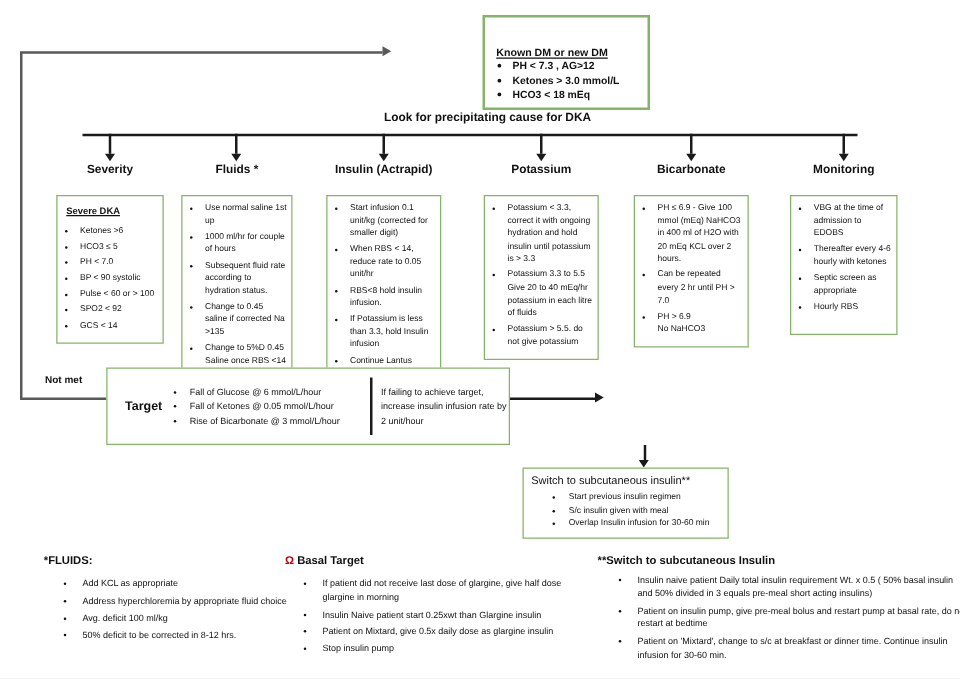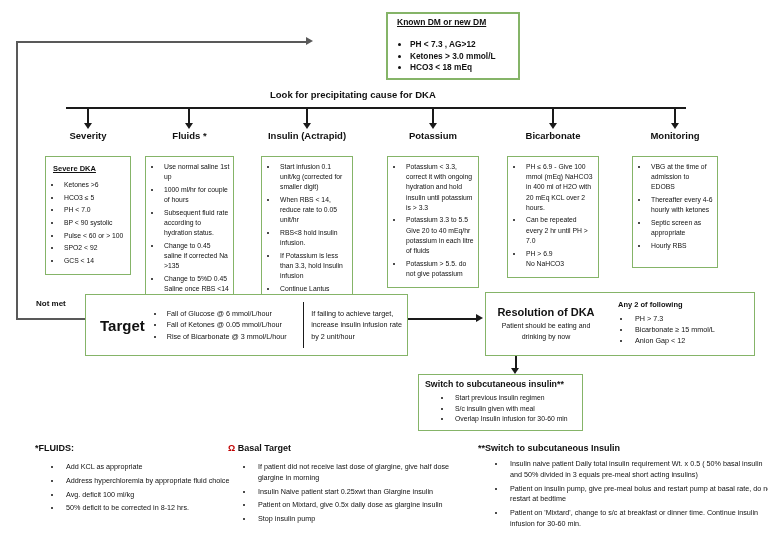--- a/index.html
+++ b/index.html
@@ -17,42 +17,42 @@
 
   
   #loop-v{left:16px;top:42px;height:277px;background:var(--loop-gray);}
   #loop-top{left:16px;top:41px;width:290px;background:var(--loop-gray);}
   #loop-head{left:306px;top:37px;width:0;height:0;border-top:4.5px solid transparent;border-bottom:4.5px solid transparent;border-left:7px solid var(--loop-gray);}
   #loop-bottom{left:16px;top:318px;width:69px;background:var(--loop-gray);}
 
   #dka-title{left:320px;top:24px;font-size:28px;font-weight:bold;letter-spacing:.5px;}
 
   #known-box{left:386px;top:12px;width:134px;border-width:2px;padding:3px 4px 4px 6px;}
-  #known-box .kb-title{font-size:8.5px;font-weight:bold;text-decoration:underline;margin-left:3px;}
-  #known-box ul{margin:12px 0 0 0;padding-left:16px;font-size:8.3px;font-weight:bold;}
+  #known-box .kb-title{font-size:8.5px;font-weight:bold;text-decoration:underline;margin-left:3px;margin-top:20px;}
+  #known-box ul{margin:0 0 0 0;padding-left:16px;font-size:8.3px;font-weight:bold;}
   #known-box li{margin-bottom:1.5px;}
 
-  #precip{left:270px;top:89px;width:240px;text-align:left;font-size:9.5px;font-weight:bold;}
+  #precip{left:270px;top:89px;width:240px;text-align:center;font-size:9.5px;font-weight:bold;}
 
   #branch{left:66px;top:107px;width:620px;}
   .varrow{position:absolute;top:107px;width:1.5px;height:16px;background:var(--line);}
   .varrow::after{content:"";position:absolute;top:16px;left:-3.3px;width:0;height:0;
     border-left:4px solid transparent;border-right:4px solid transparent;border-top:6px solid var(--line);}
 
   .col-head{position:absolute;top:130px;text-align:center;font-size:9.5px;font-weight:bold;}
   .col-box{top:156px;padding:5px 3px 5px 2px;}
   .col-box .box-title{font-size:7.5px;font-weight:bold;text-decoration:underline;margin:2px 0 7px 5px;}
   .col-box .box-title:empty{display:none;}
   .col-box ul{margin:0;padding-left:14px;font-size:6.8px;line-height:1.5;}
   .col-box li{margin-bottom:2.5px;padding-left:2px;white-space:pre-line;}
 
   #not-met{left:36px;top:299px;font-size:8px;font-weight:bold;}
 
   #target-box{left:85px;top:294px;width:323px;height:62px;display:flex;align-items:center;}
-  #target-box .target-label{font-size:15px;font-weight:bold;padding:0 6px 0 14px;}
+  #target-box .target-label{font-size:10px;font-weight:bold;padding:0 6px 0 14px;}
   #target-box ul{margin:0;padding-left:14px;width:152px;font-size:7.2px;line-height:1.55;}
   #target-box li{padding-left:2px;}
   #target-divider{width:1.5px;height:46px;background:var(--line);margin:0 7px 0 8px;flex:none;}
   #escalation{font-size:7.2px;line-height:1.55;width:112px;}
 
   #t2r-line{left:408px;top:318px;width:68px;}
   #t2r-head{left:476px;top:314px;width:0;height:0;border-top:4.5px solid transparent;border-bottom:4.5px solid transparent;border-left:7px solid var(--line);}
 
   #resolution-box{left:485px;top:292px;width:270px;height:64px;display:flex;}
   .res-left{width:120px;display:flex;flex-direction:column;justify-content:center;text-align:center;gap:3px;flex:none;}
@@ -60,21 +60,21 @@
   .res-sub{font-size:7px;line-height:1.5;padding:0 12px;}
   .res-right{flex:1;padding:7px 2px 0 10px;}
   .res-crit-title{font-size:7.5px;font-weight:bold;margin:0 0 5px 2px;}
   .res-right ul{margin:0;padding-left:15px;font-size:7.2px;line-height:1.5;}
   .res-right li{padding-left:4px;}
 
   #res-down{left:515px;top:356px;height:12px;}
   #res-down-head{left:511.3px;top:368px;width:0;height:0;border-left:4px solid transparent;border-right:4px solid transparent;border-top:6px solid var(--line);}
 
   #switch-box{left:418px;top:374px;width:165px;min-height:56px;padding:4px 6px 5px 6px;}
-  #switch-box .sw-title{font-size:8.8px;font-weight:bold;margin-bottom:4px;}
+  #switch-box .sw-title{font-size:8.8px;font-weight:normal;margin-bottom:4px;}
   #switch-box ul{margin:0;padding-left:27px;font-size:6.8px;line-height:1.55;}
   #switch-box li{padding-left:3px;}
 
   .fn-head{position:absolute;font-size:9px;font-weight:bold;}
   .fn-list{position:absolute;margin:0;padding-left:14px;font-size:7.2px;line-height:1.5;}
   .fn-list li{margin-bottom:3px;padding-left:4px;}
   .omega{color:var(--omega-red);font-weight:bold;}
 </style>
 </head>
 <body>
@@ -179,34 +179,20 @@
         <li>Fall of Ketones @ 0.05 mmol/L/hour</li>
         <li>Rise of Bicarbonate @ 3 mmol/L/hour</li>
       </ul>
     <div id="target-divider"></div>
     <div id="escalation">If failing to achieve target, increase insulin infusion rate by 2 unit/hour</div>
   </div>
 
   <div class="hline" id="t2r-line"></div>
   <div class="abs" id="t2r-head"></div>
 
-  <div class="gbox" id="resolution-box">
-    <div class="res-left">
-      <div class="res-title">Resolution of DKA</div>
-      <div class="res-sub">Patient should be eating and drinking by now</div>
-    </div>
-    <div class="res-right">
-      <div class="res-crit-title">Any 2 of following</div>
-      <ul>
-          <li>PH &gt; 7.3</li>
-          <li>Bicarbonate ≥ 15 mmol/L</li>
-          <li>Anion Gap &lt; 12</li>
-        </ul>
-    </div>
-  </div>
 
   <div class="vline" id="res-down"></div>
   <div class="abs" id="res-down-head"></div>
 
   <div class="gbox" id="switch-box">
     <div class="sw-title">Switch to subcutaneous insulin**</div>
     <ul>
         <li>Start previous insulin regimen</li>
         <li>S/c insulin given with meal</li>
         <li>Overlap Insulin infusion for 30-60 min</li>

